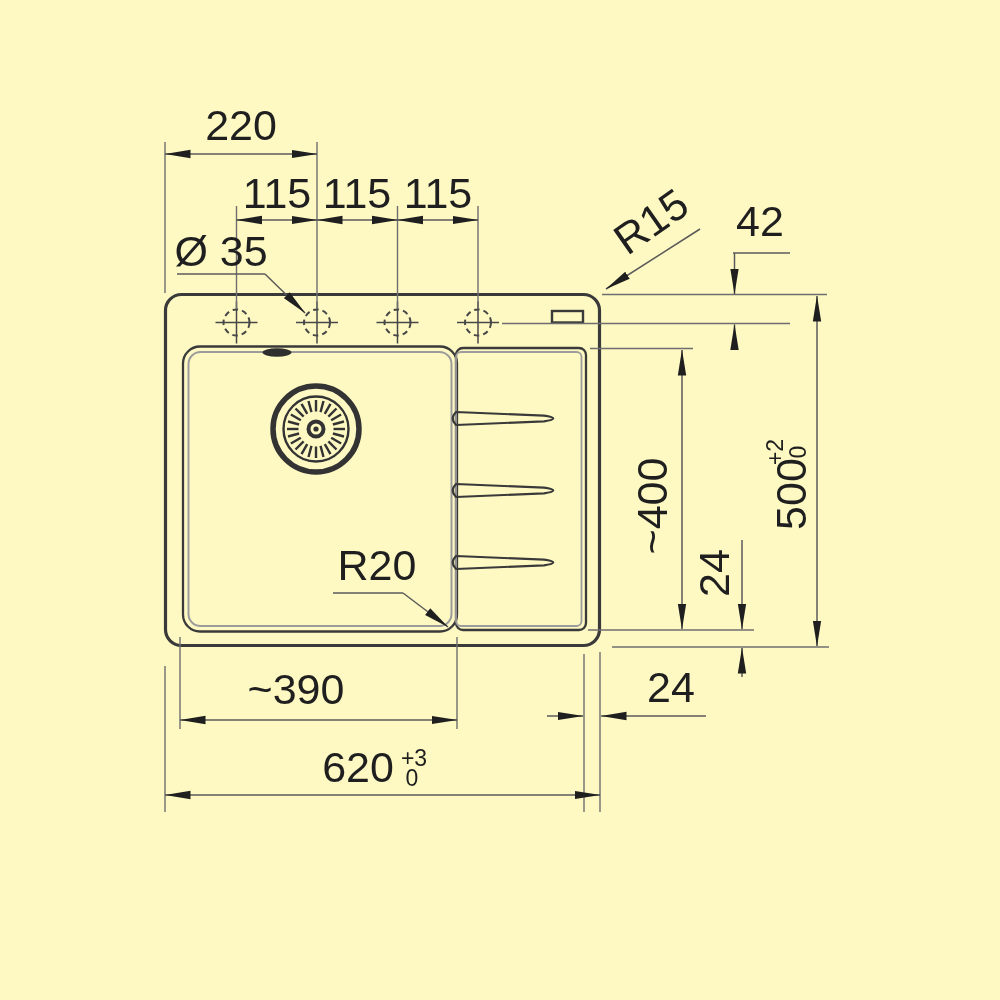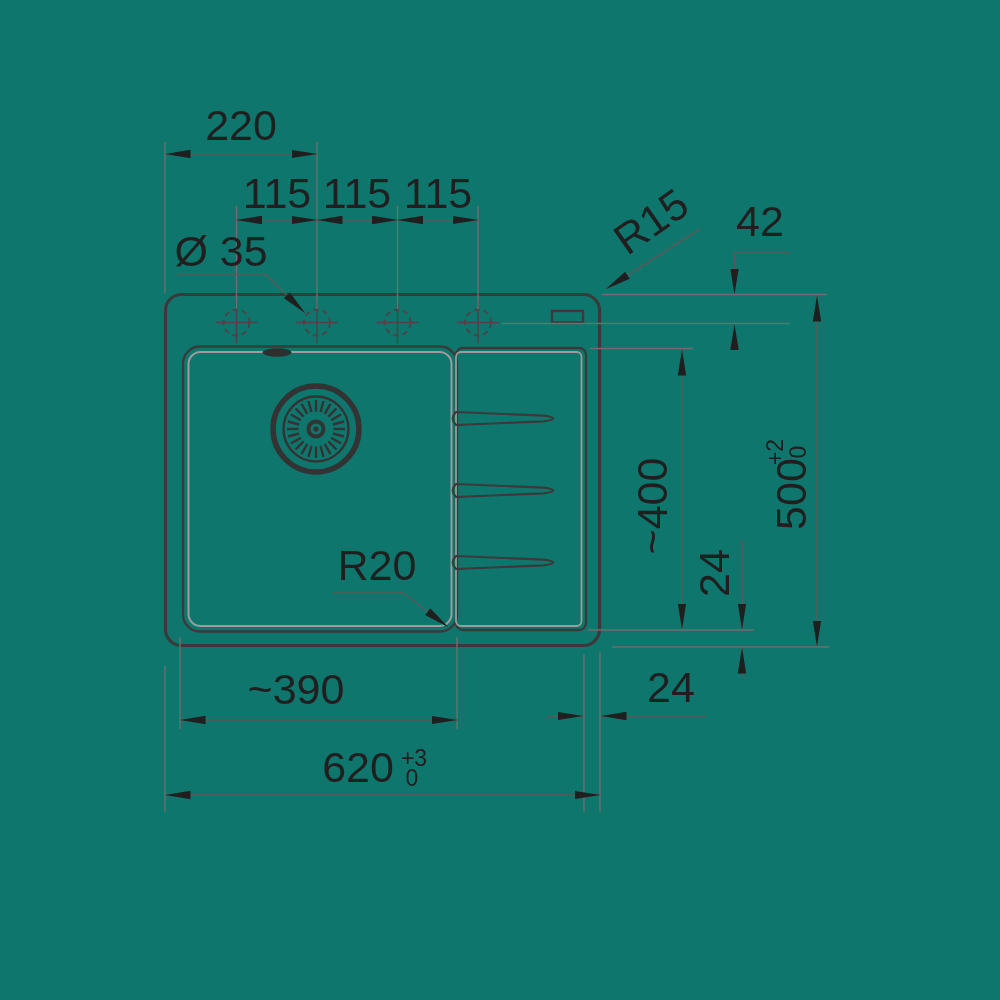--- a/index.html
+++ b/index.html
@@ -1,16 +1,16 @@
 <!DOCTYPE html>
 <html><head>
 <meta charset="utf-8">
 <style>
   html,body{margin:0;padding:0;background:#ffffff;}
-  .stage{width:1000px;height:1000px;position:relative;margin:0 auto;background:#0f766e;}
+  .stage{width:1000px;height:1000px;position:relative;margin:0 auto;background:#fef9c3;}
   svg{display:block;}
   text{font-family:"Liberation Sans", sans-serif; fill:#1f1f1f;}
   .dimtext{font-size:43px;}
   .toltext{font-size:23px;}
   .obj{stroke:#3a3a3a;fill:none;}
   .obj-gray{stroke:#9c9c9c;fill:none;}
   .ext{stroke:#6e6e6e;stroke-width:1.4;fill:none;}
   .dim{stroke:#5a5a5a;stroke-width:1.5;fill:none;}
 </style>
 </head>

